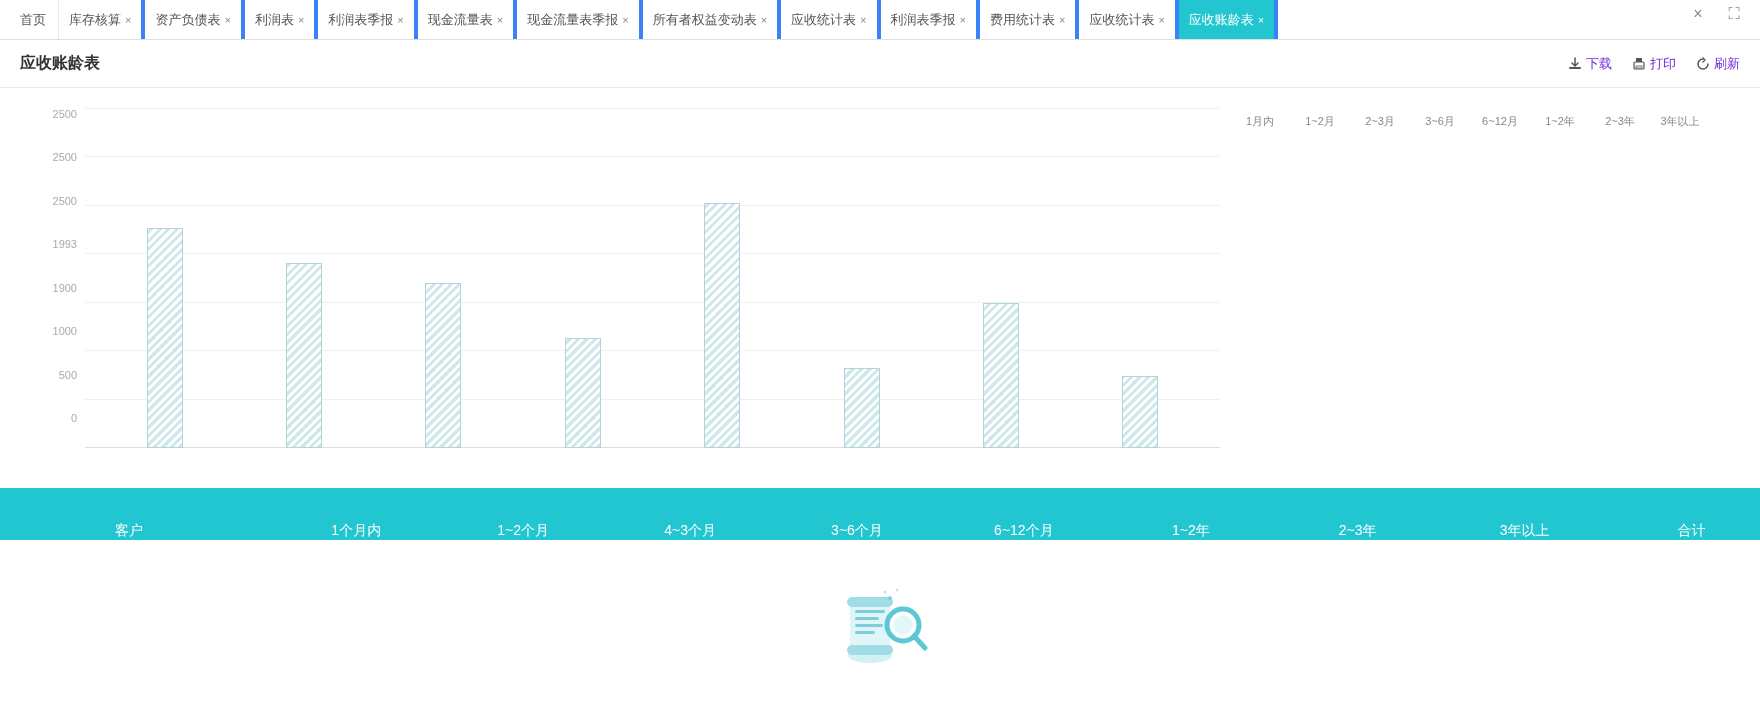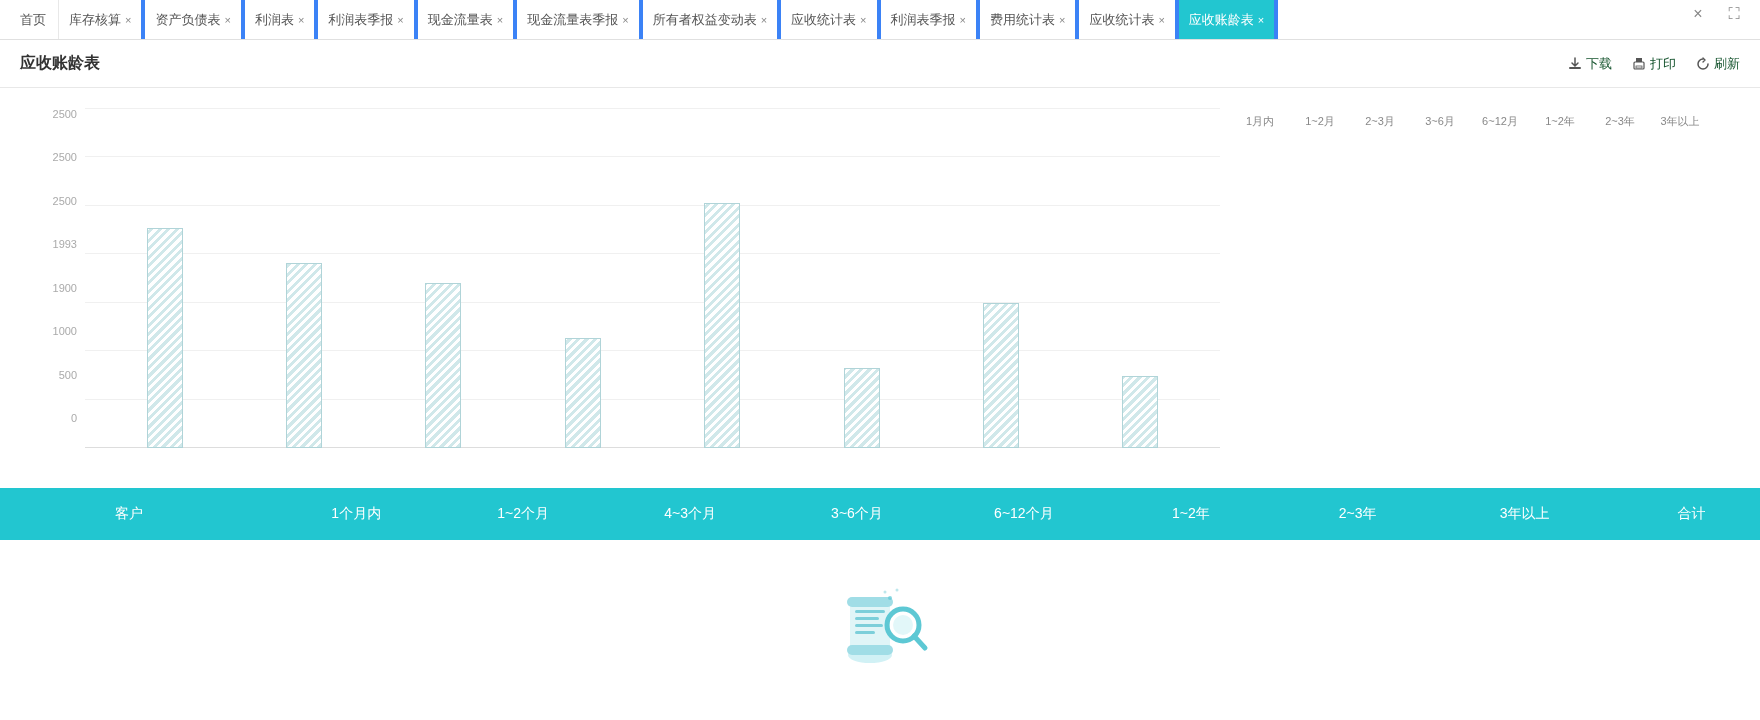--- a/index.html
+++ b/index.html
@@ -85,21 +85,21 @@
     .page-actions {
       display: flex;
       align-items: center;
       gap: 20px;
     }
     .page-action {
       display: flex;
       align-items: center;
       gap: 4px;
       cursor: pointer;
-      color: #14532d;
+      color: #6d28d9;
       font-size: 13px;
     }
 
     
     .main-content {
       background: #fff;
       margin: 0;
       height: calc(720px - 40px - 48px);
       overflow: hidden;
     }
@@ -194,21 +194,21 @@
       text-align: center;
       width: 60px;
     }
 
     
     .table-header {
       display: flex;
       background: #22c6d0;
       color: #fff;
       height: 52px;
-      align-items: center;
+      align-items: flex-end;
       gap: 30px;
     }
     .th-cell {
       flex: 1;
       text-align: center;
       font-size: 14px;
       font-weight: normal;
       padding: 0 8px;
     }
     .th-cell-wide {

